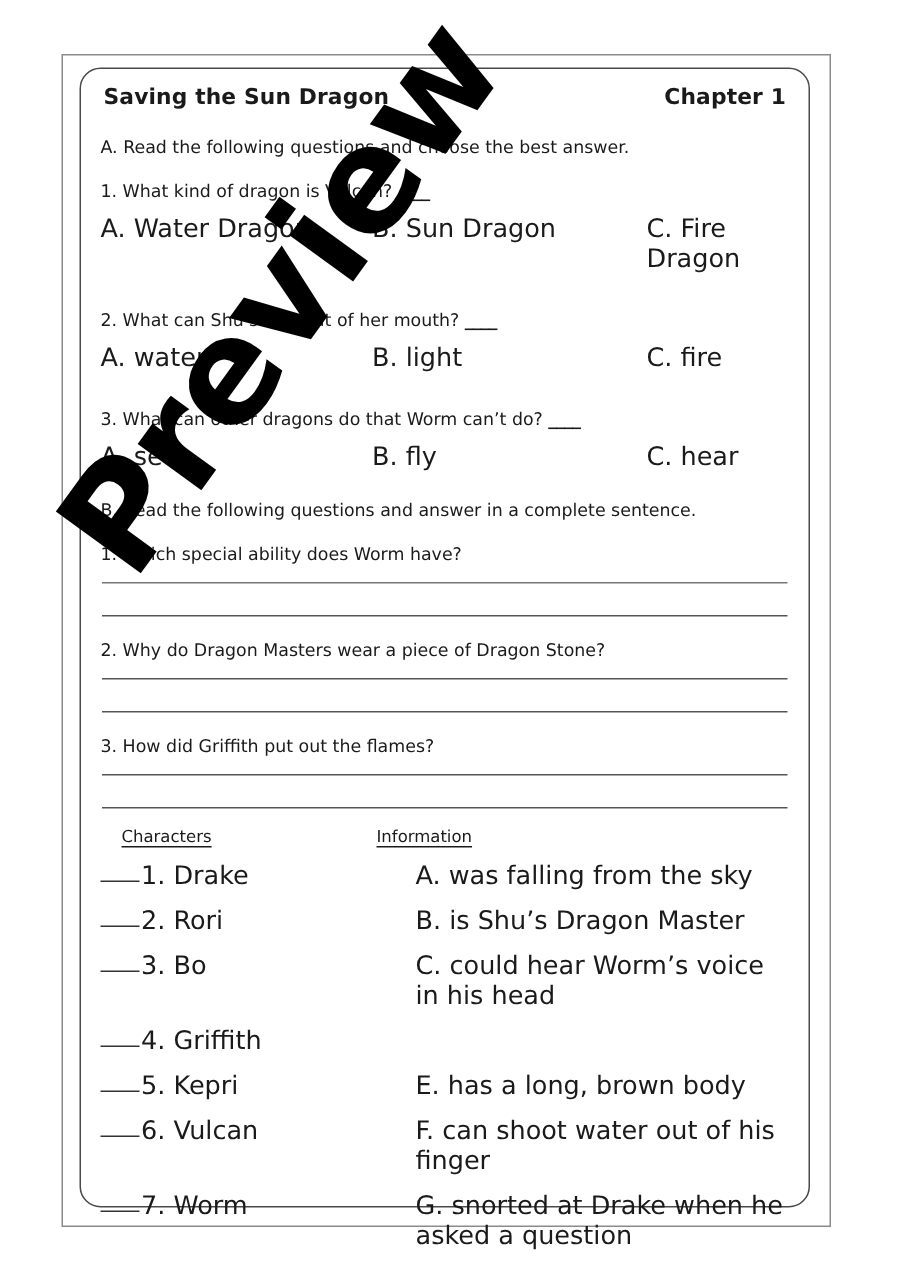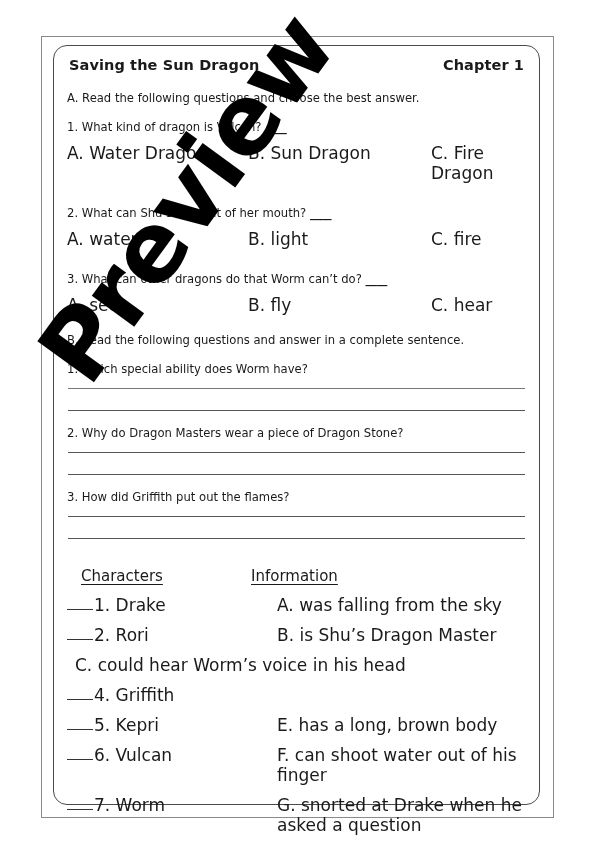--- a/index.html
+++ b/index.html
@@ -101,22 +101,22 @@
     height: 0;
     border-bottom: 1px solid #555;
     margin: 0 1px 21px 1px;
   }
   .answer-rule.light { border-bottom-color: #777; }
   .answer-rule:last-child { margin-bottom: 0; }
 
   
   .match-headers {
     display: flex;
-    font-size: 15px;
-    margin-top: 28px;
+    font-size: 11px;
+    margin-top: 12px;
   }
   .match-headers .col-left {
     width: 162px;
     flex: none;
     padding-left: 14px;
   }
   .match-headers .col-right {
     flex: 1;
     padding-left: 8px;
   }
@@ -243,20 +243,21 @@
 
     <div class="match-row">
       <div class="col-left"><span class="match-blank"></span><span>1. Drake</span></div>
       <div class="col-right">A. was falling from the sky</div>
     </div>
     <div class="match-row">
       <div class="col-left"><span class="match-blank"></span><span>2. Rori</span></div>
       <div class="col-right">B. is Shu’s Dragon Master</div>
     </div>
     <div class="match-row">
+      <div class="col-left"><span class="match-blank"></span><span>3. Bo</span></div>
       <div class="col-right">C. could hear Worm’s voice in his head</div>
     </div>
     <div class="match-row">
       <div class="col-left"><span class="match-blank"></span><span>4. Griffith</span></div>
     </div>
     <div class="match-row">
       <div class="col-left"><span class="match-blank"></span><span>5. Kepri</span></div>
       <div class="col-right">E. has a long, brown body</div>
     </div>
     <div class="match-row">

